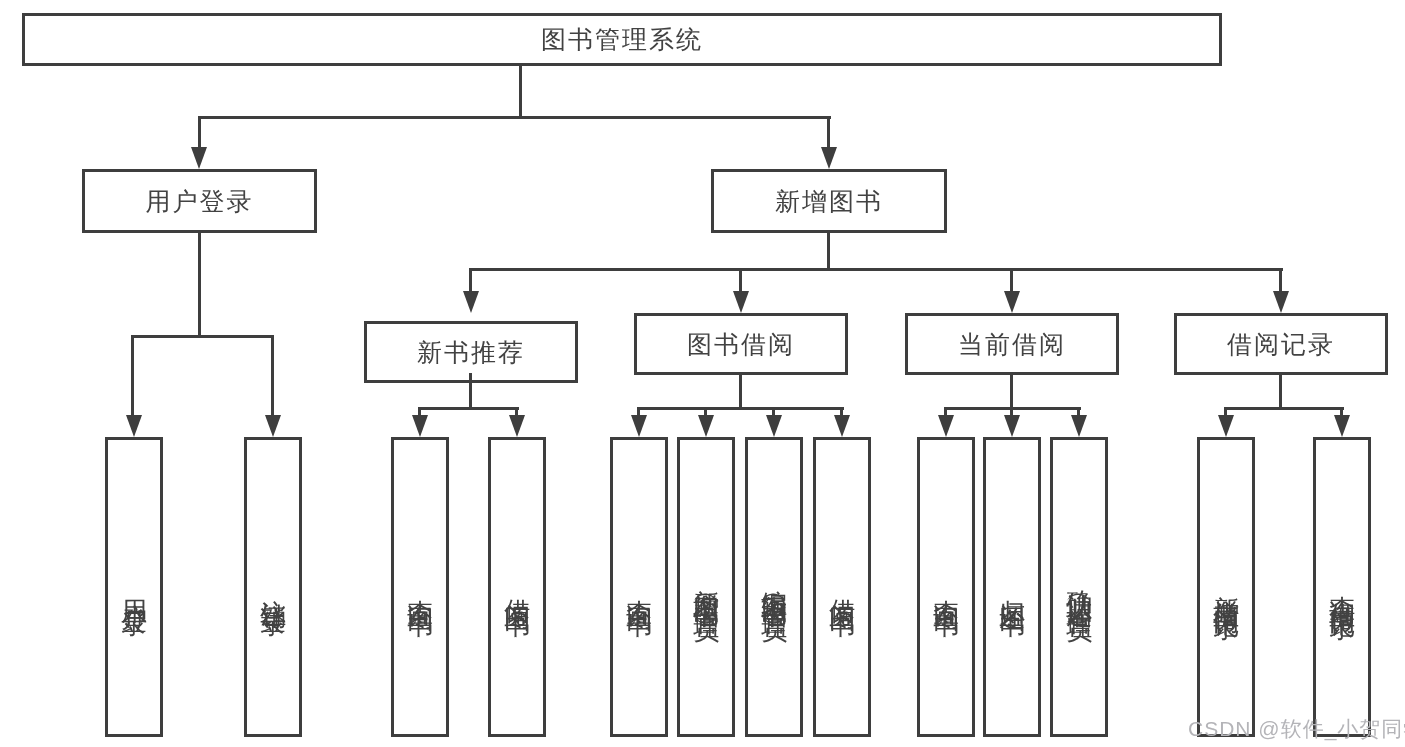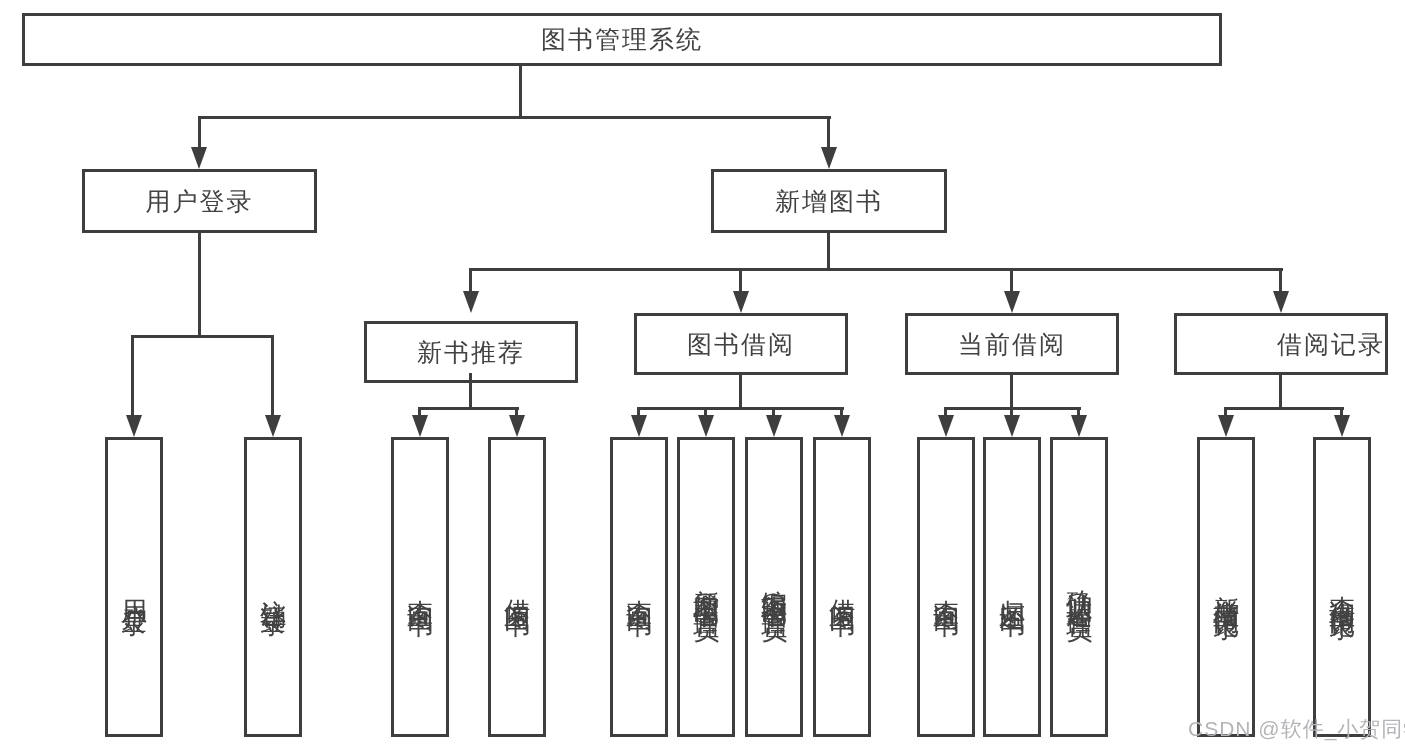--- a/index.html
+++ b/index.html
@@ -38,21 +38,21 @@
   </div>
 
   <div class="node hnode" style="left:634px;top:313px;width:214px;height:62px;">
     <span>图书借阅</span>
   </div>
 
   <div class="node hnode" style="left:905px;top:313px;width:214px;height:62px;">
     <span>当前借阅</span>
   </div>
 
-  <div class="node hnode" style="left:1174px;top:313px;width:214px;height:62px;justify-content:flex-end;">
+  <div class="node hnode" style="left:1174px;top:313px;width:214px;height:62px;">
     <span>借阅记录</span>
   </div>
 
   <div class="node leaf" style="left:105px;top:437px;">
     <span>用户登录</span>
   </div>
   <div class="node leaf" style="left:244px;top:437px;">
     <span>注销登录</span>
   </div>
 

